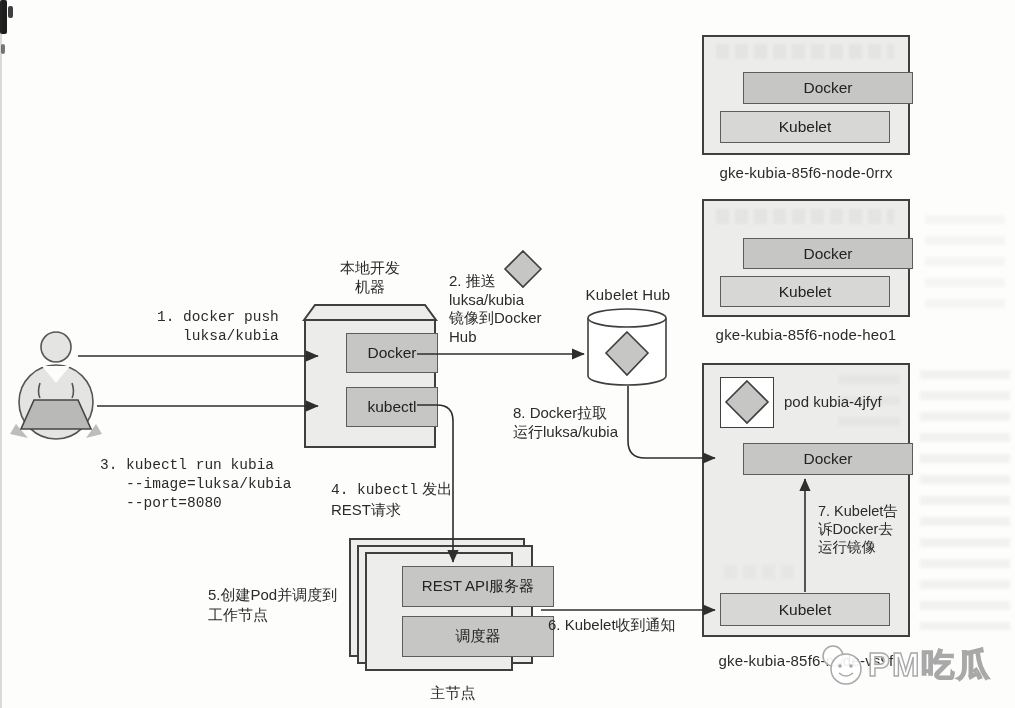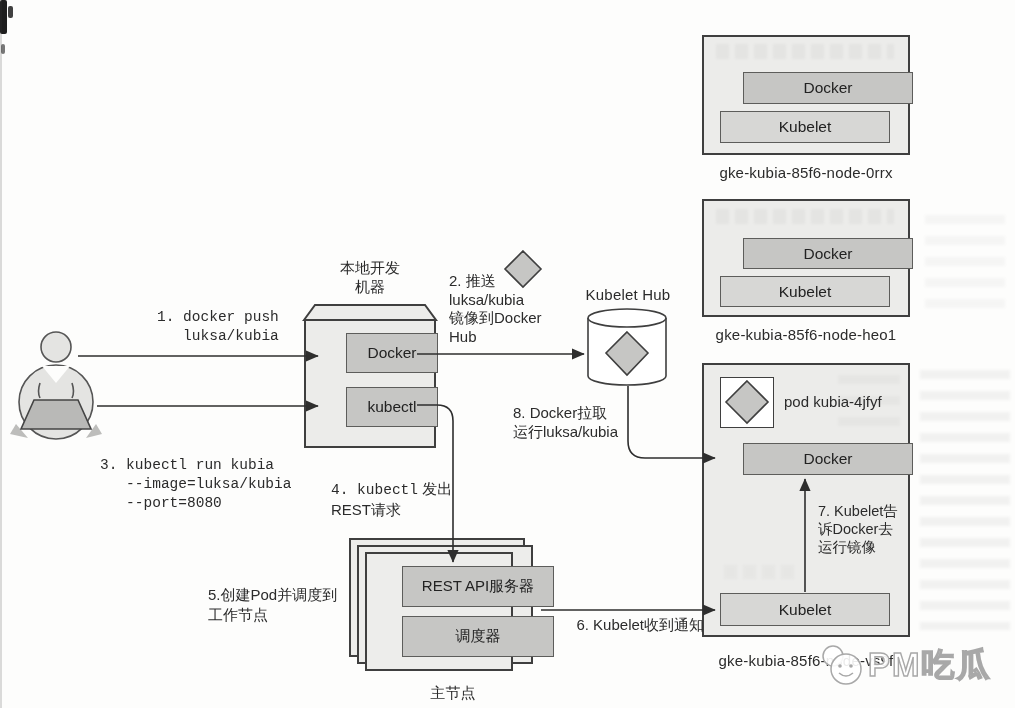--- a/index.html
+++ b/index.html
@@ -133,21 +133,21 @@
    --port=8080</div>
   <div class="abs z2" style="left:331px;top:479px;width:130px;">
     <div style="font-size:15px;line-height:20px;">
       <span class="mono" style="font-size:14.5px;">4. kubectl</span>
       <span>发出</span>
     </div>
     <div style="font-size:15px;line-height:20px;">REST请求</div>
   </div>
   <div class="txt z2" style="left:208px;top:585px;width:150px;line-height:20px;">5.创建Pod并调度到
 工作节点</div>
-  <div class="txt z2" style="left:524px;top:616px;width:180px;text-align:right;">6. Kubelet收到通知</div>
+  <div class="txt z2" style="left:548px;top:616px;width:180px;">6. Kubelet收到通知</div>
   <div class="txt z2" style="left:513px;top:404px;width:150px;">8. Docker拉取
 运行luksa/kubia</div>
 
   <svg class="z3" width="1015" height="708" viewBox="0 0 1015 708">
     <defs>
       <marker id="arr" markerWidth="9" markerHeight="8" refX="7.5" refY="3.5" orient="auto">
         <path d="M0,0 L8,3.5 L0,7 Z" fill="#2e2e2e"></path>
       </marker>
     </defs>
     <g stroke="#2e2e2e" stroke-width="1.6" fill="none">

